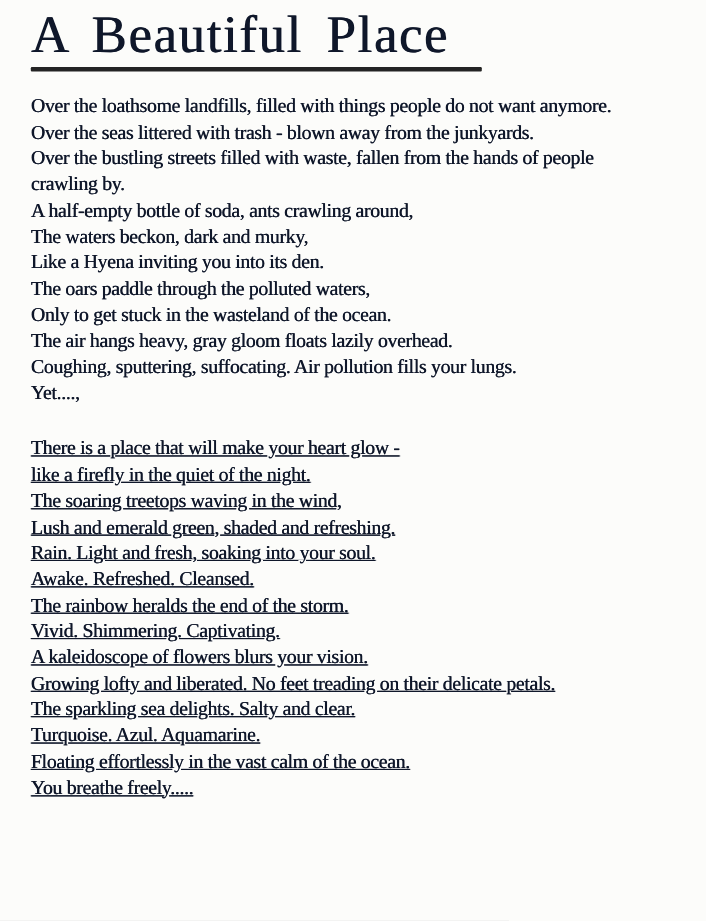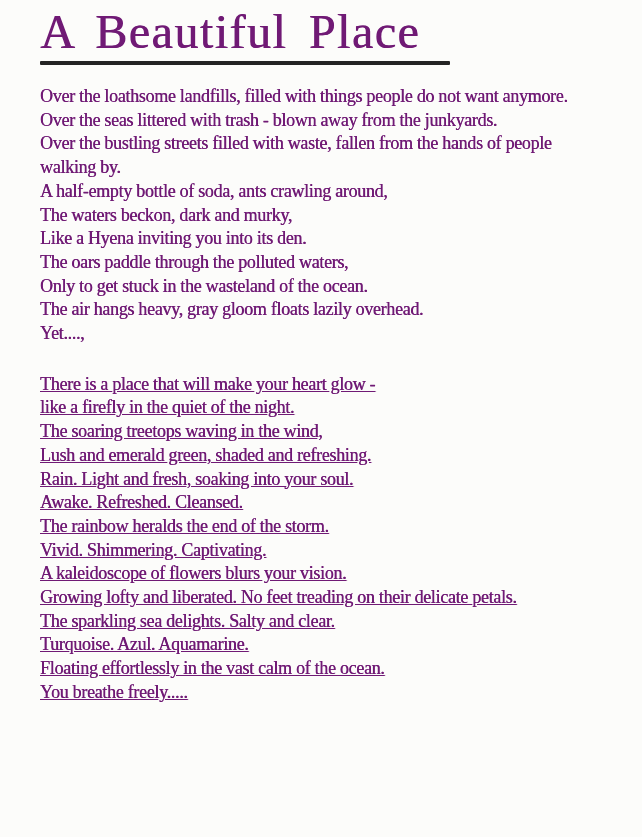--- a/index.html
+++ b/index.html
@@ -7,24 +7,24 @@
     padding: 0;
     background: #e8e8e8;
   }
   .page {
     position: relative;
     width: 642px;
     height: 837px;
     margin: 0 auto;
     background: #fcfcfa;
     box-sizing: border-box;
-    padding: 10px 20px 0 40px;
+    padding: 10px 20px 0 28px;
     overflow: hidden;
     font-family: "Liberation Serif", "DejaVu Serif", serif;
-    color: #701a75;
+    color: #0f172a;
   }
   .title {
     font-size: 48px;
     font-weight: 400;
     line-height: 44px;
     margin: 0;
     letter-spacing: 1.5px;
     word-spacing: 8px;
     text-shadow: 0.7px 0 0 currentColor;
     white-space: nowrap;
@@ -55,27 +55,28 @@
 <body>
 
 <div class="page">
   <h1 class="title">A Beautiful Place</h1>
   <div class="title-underline"></div>
   <div class="poem">
       <div class="stanza">
         <div class="poem-line">Over the loathsome landfills, filled with things people do not want anymore.</div>
         <div class="poem-line">Over the seas littered with trash - blown away from the junkyards.</div>
         <div class="poem-line">Over the bustling streets filled with waste, fallen from the hands of people</div>
-        <div class="poem-line">walking by.</div>
+        <div class="poem-line">crawling by.</div>
         <div class="poem-line">A half-empty bottle of soda, ants crawling around,</div>
         <div class="poem-line">The waters beckon, dark and murky,</div>
         <div class="poem-line">Like a Hyena inviting you into its den.</div>
         <div class="poem-line">The oars paddle through the polluted waters,</div>
         <div class="poem-line">Only to get stuck in the wasteland of the ocean.</div>
         <div class="poem-line">The air hangs heavy, gray gloom floats lazily overhead.</div>
+        <div class="poem-line">Coughing, sputtering, suffocating. Air pollution fills your lungs.</div>
         <div class="poem-line">Yet....,</div>
       </div>
       <div class="stanza">
         <div class="poem-line">There is a place that will make your heart glow -</div>
         <div class="poem-line">like a firefly in the quiet of the night.</div>
         <div class="poem-line">The soaring treetops waving in the wind,</div>
         <div class="poem-line">Lush and emerald green, shaded and refreshing.</div>
         <div class="poem-line">Rain. Light and fresh, soaking into your soul.</div>
         <div class="poem-line">Awake. Refreshed. Cleansed.</div>
         <div class="poem-line">The rainbow heralds the end of the storm.</div>

